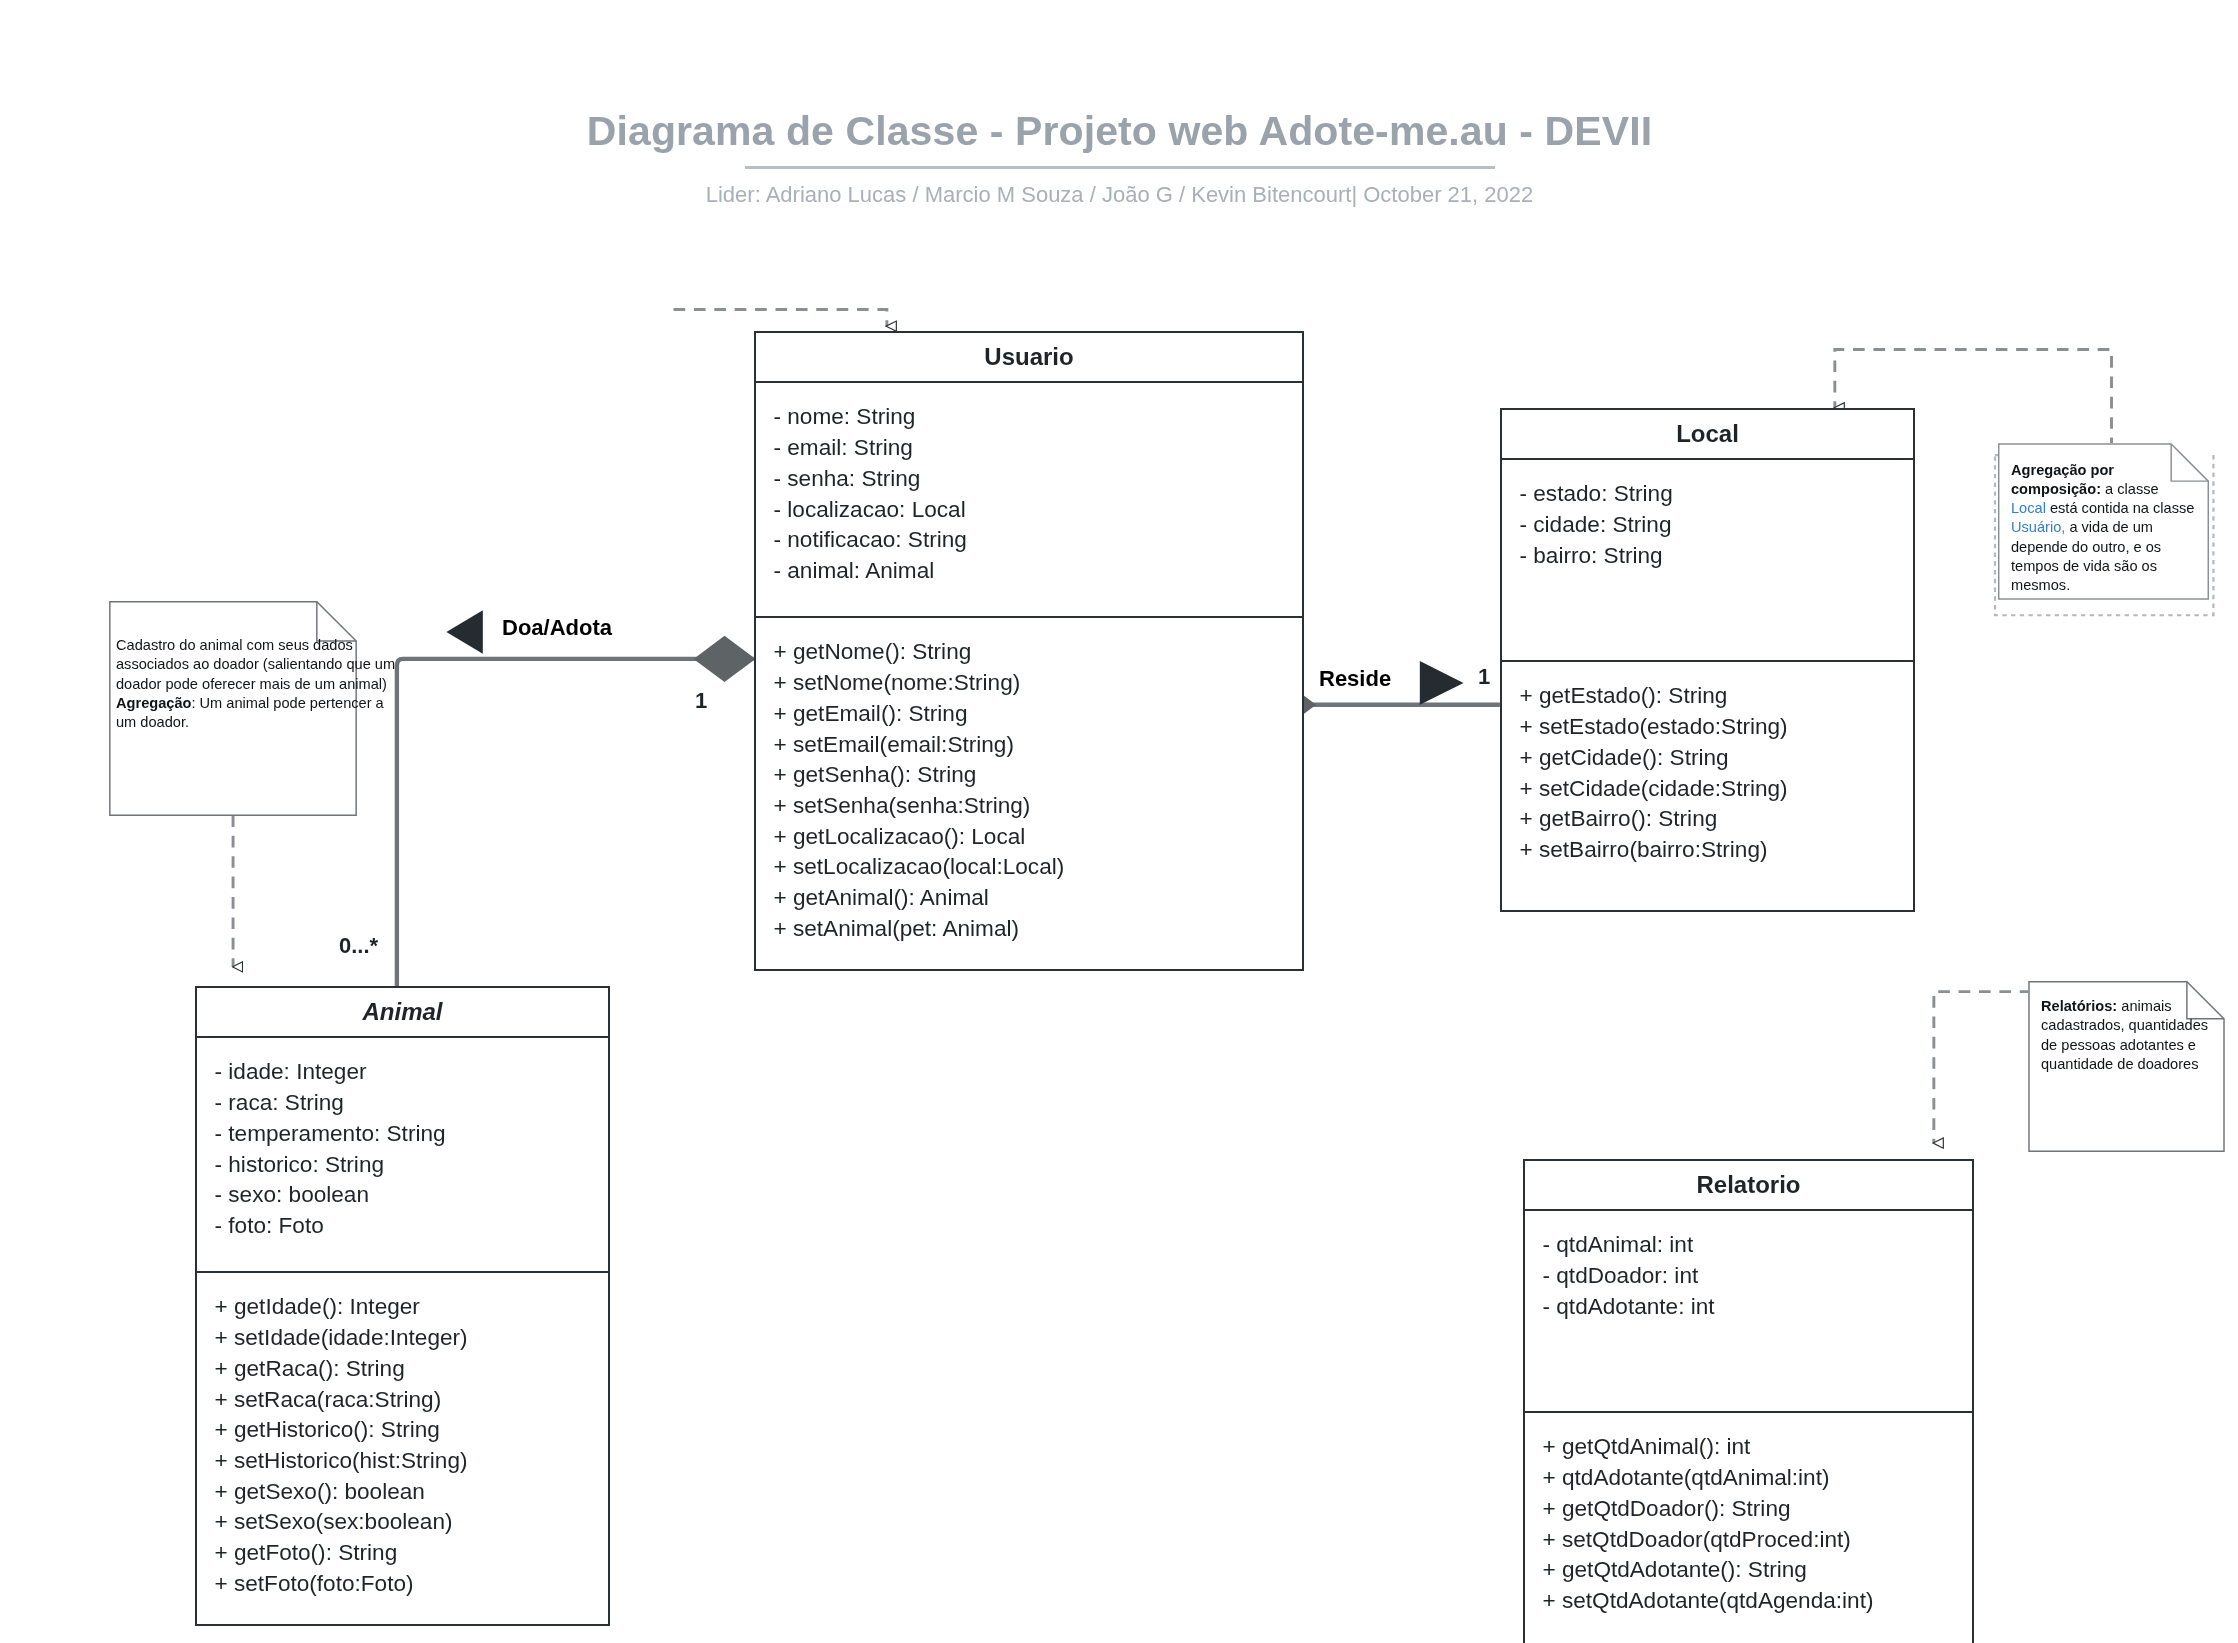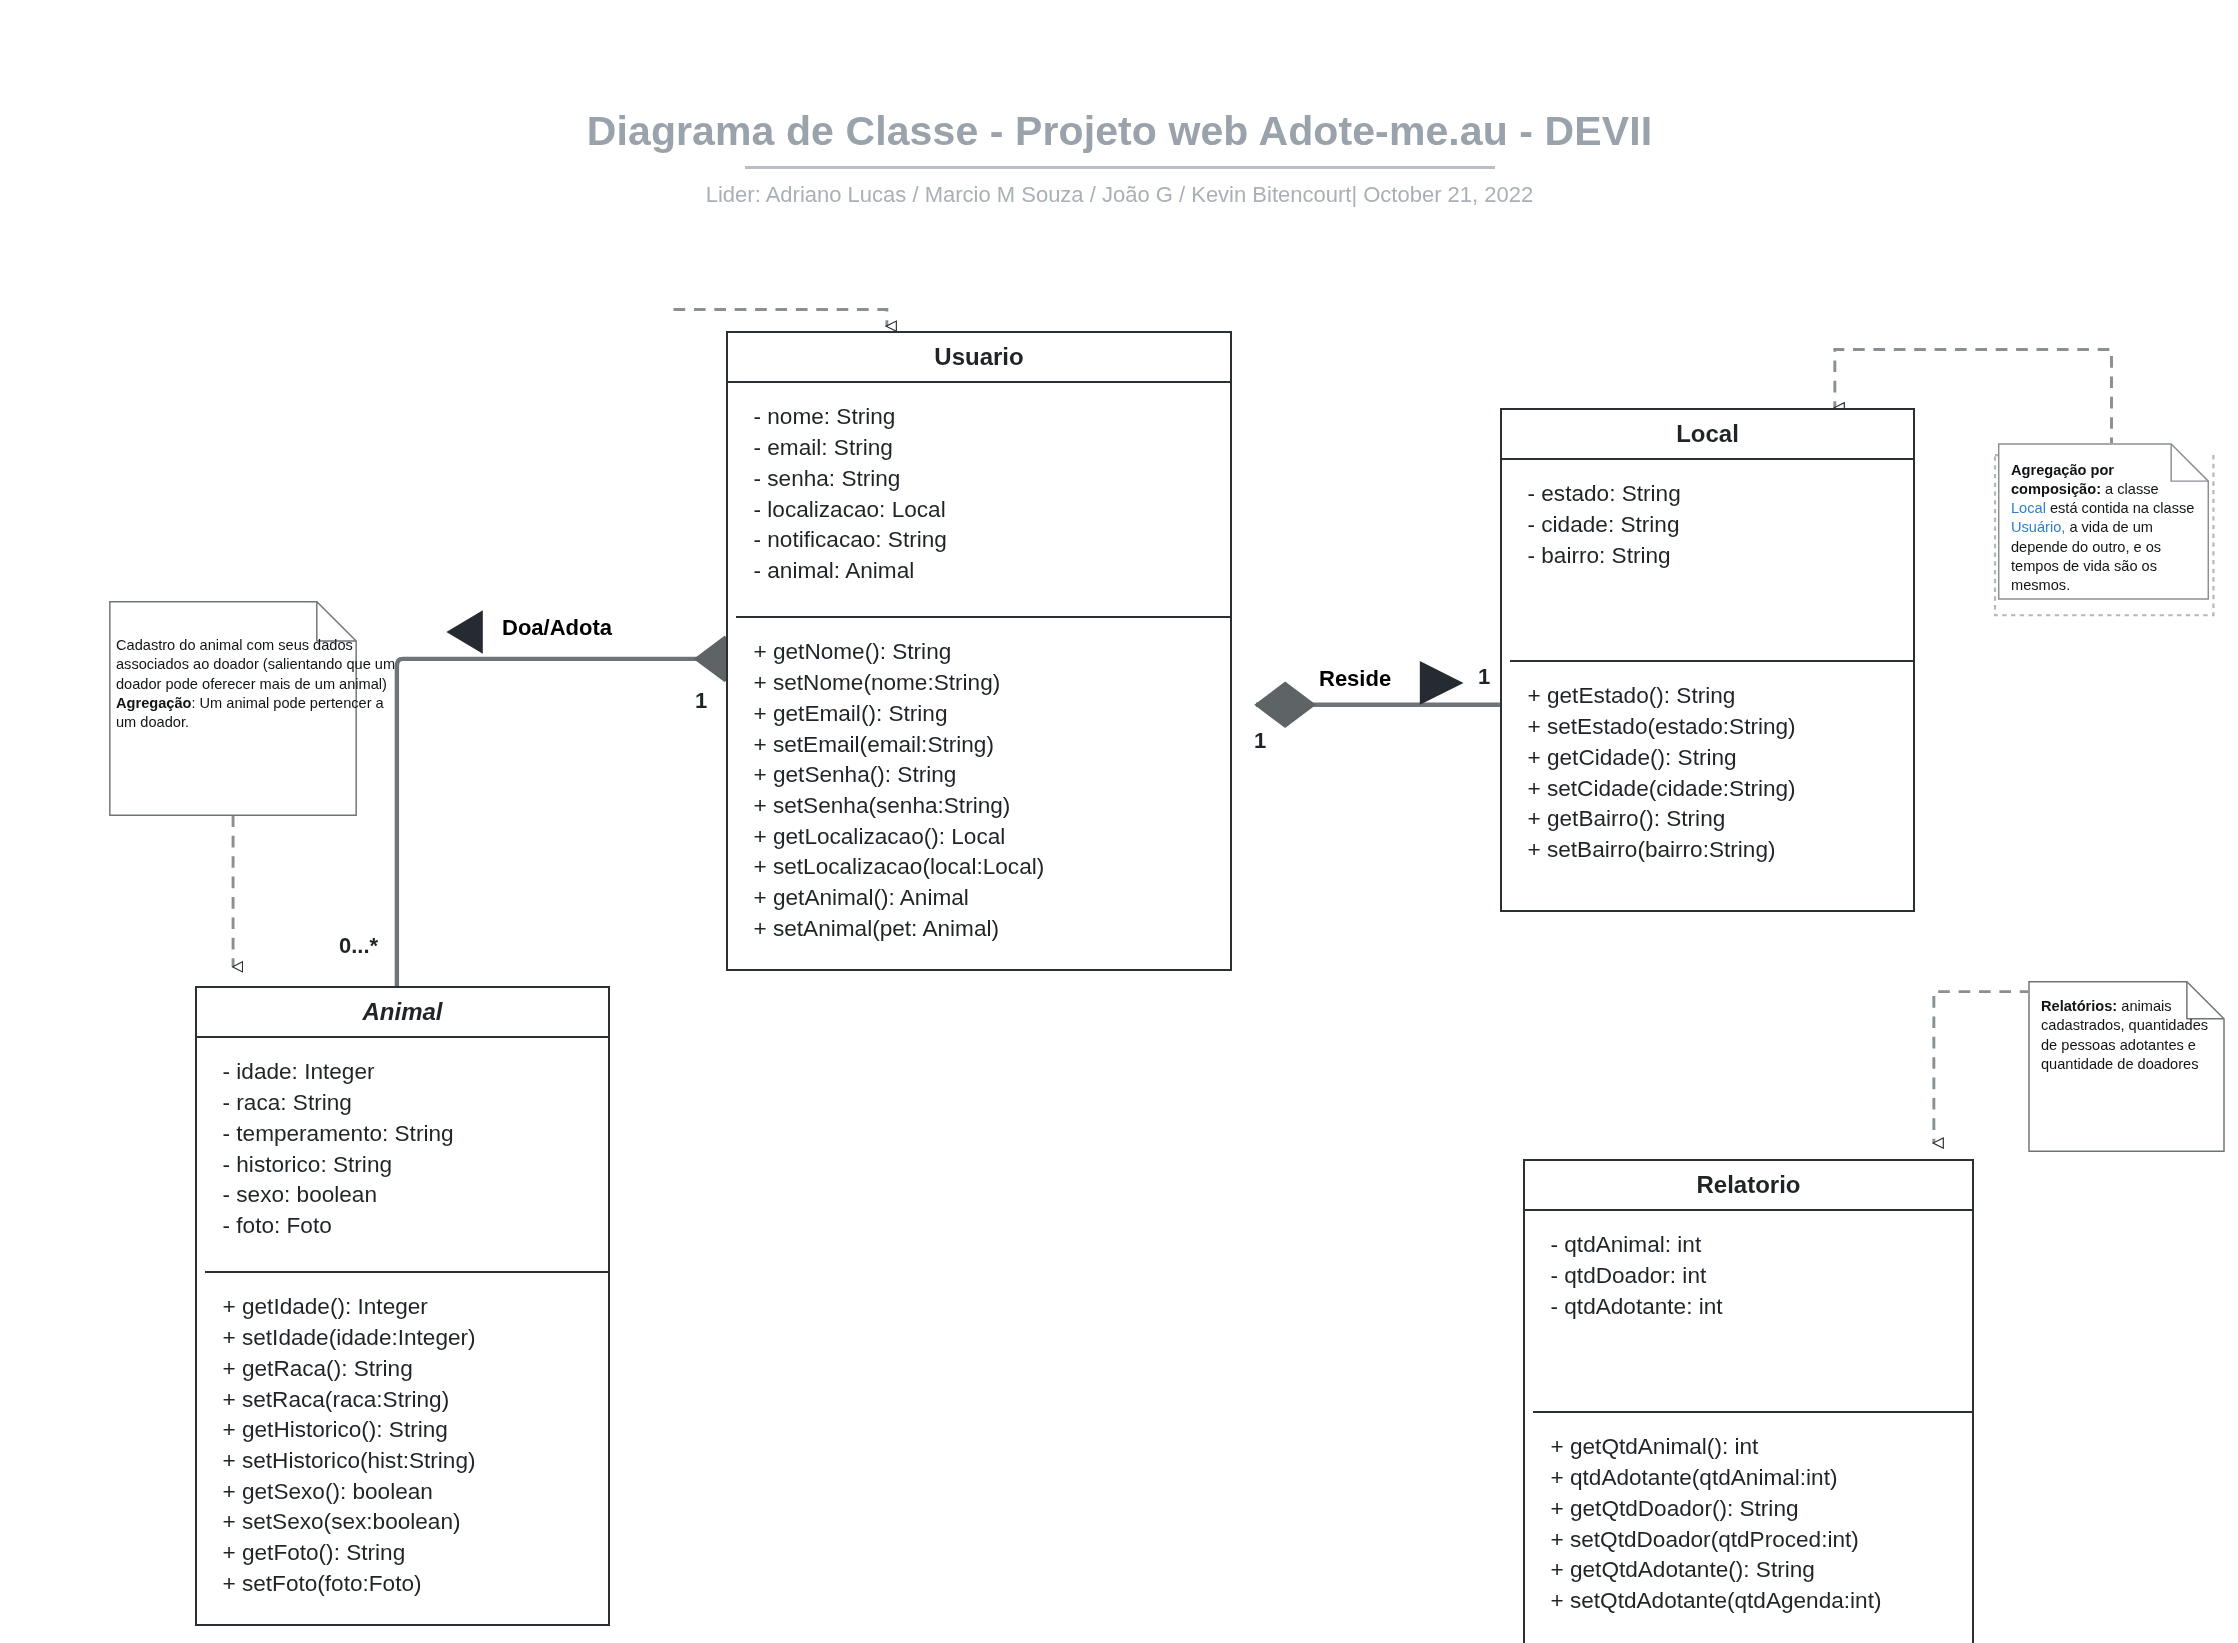--- a/index.html
+++ b/index.html
@@ -55,21 +55,20 @@
     font-size:24px;
     padding:10.2px 0 10.2px 0;
     border-bottom:2.9px solid #2b3035;
     color:#1f2428;
   }
   .uml-title.abstract{ font-style:italic; }
   .uml-attrs, .uml-ops{
     padding:19px 16px 19px 17.5px;
     font-size:22.6px;
     line-height:1.36;
-    margin-left:8px;
   }
   .uml-attrs{ border-bottom:2.9px solid #2b3035; }
   .uml-attrs div, .uml-ops div{ white-space:nowrap; }
 
   
   .uml-note{
     position:absolute;
     box-sizing:border-box;
     background:#ffffff;
   }
@@ -146,21 +145,21 @@
   </svg>
 
   <div class="edge-label" style="left:502px; top:615px;">Doa/Adota</div>
   <div class="mult-label" style="left:695px; top:688px;">1</div>
   <div class="mult-label" style="left:339px; top:933px;">0...*</div>
 
   <div class="edge-label" style="left:1319px; top:666px;">Reside</div>
   <div class="mult-label" style="left:1254px; top:728px;">1</div>
   <div class="mult-label" style="left:1478px; top:664px;">1</div>
 
-  <div class="uml-class" style="left:726px; top:331px; width:506px;">
+  <div class="uml-class" style="left:754px; top:331px; width:550px;">
     <div class="uml-title">Usuario</div>
     <div class="uml-attrs" style="min-height:195px;">
       <div>- nome: String</div>
       <div>- email: String</div>
       <div>- senha: String</div>
       <div>- localizacao: Local</div>
       <div>- notificacao: String</div>
       <div>- animal: Animal</div>
     </div>
     <div class="uml-ops" style="min-height:313px;">

